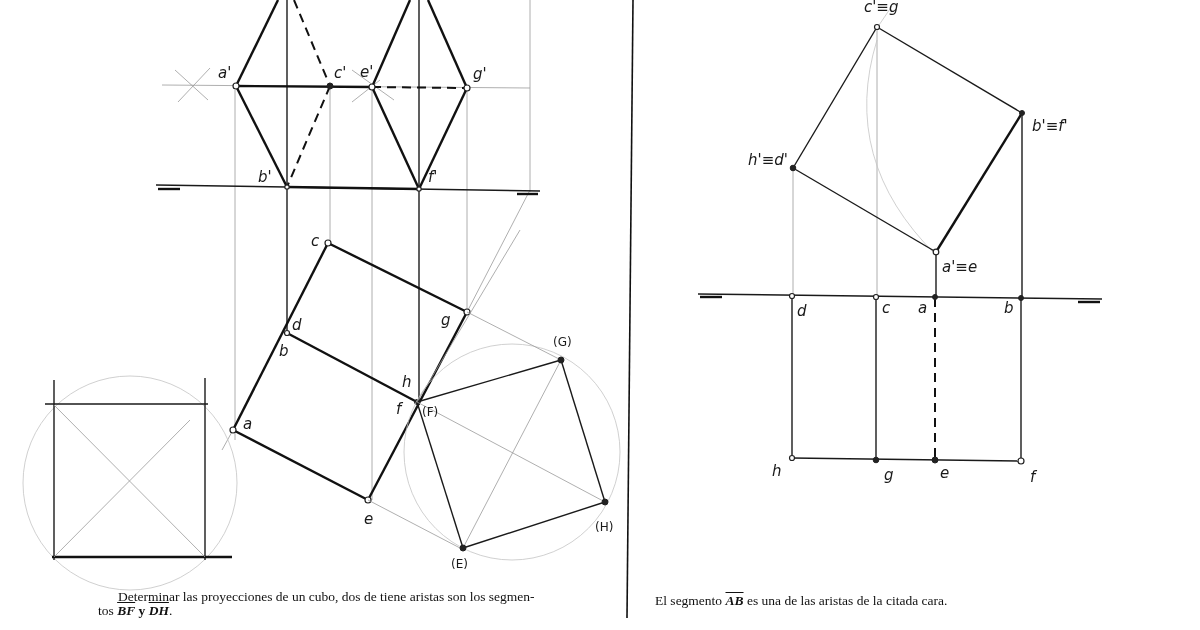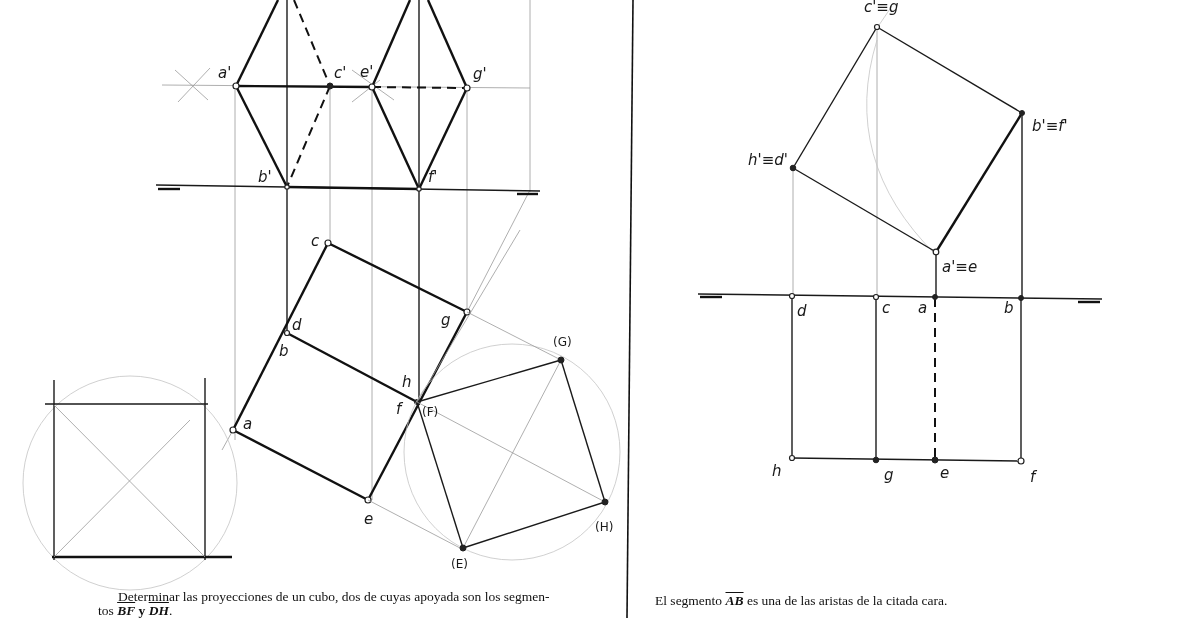--- a/index.html
+++ b/index.html
@@ -180,19 +180,19 @@
       <text class="lbl" x="1004" y="313">b</text>
       <text class="lbl" x="772" y="476">h</text>
       <text class="lbl" x="884" y="480">g</text>
       <text class="lbl" x="940" y="478">e</text>
       <text class="lbl" x="1030" y="482">f</text>
     </g>
   </g>
 </svg>
 
 <div class="caption" style="left:98px; top:590px; width:520px;">
-  <div style="text-indent:20px;">Determinar las proyecciones de un cubo, dos de cuyas apoyada son los segmen-</div>
+  <div style="text-indent:20px;">Determinar las proyecciones de un cubo, dos de tiene aristas son los segmen-</div>
   <div><span>tos </span><span class="ov">BF</span><b class="bf"> y </b><span class="ov">DH</span><span>.</span></div>
 </div>
 
 <div class="caption" style="left:655px; top:594px; width:540px;">
   <div><span>El segmento </span><span class="ov">AB</span><span> es una de las aristas de la citada cara.</span></div>
 </div>
 
 </body></html>

